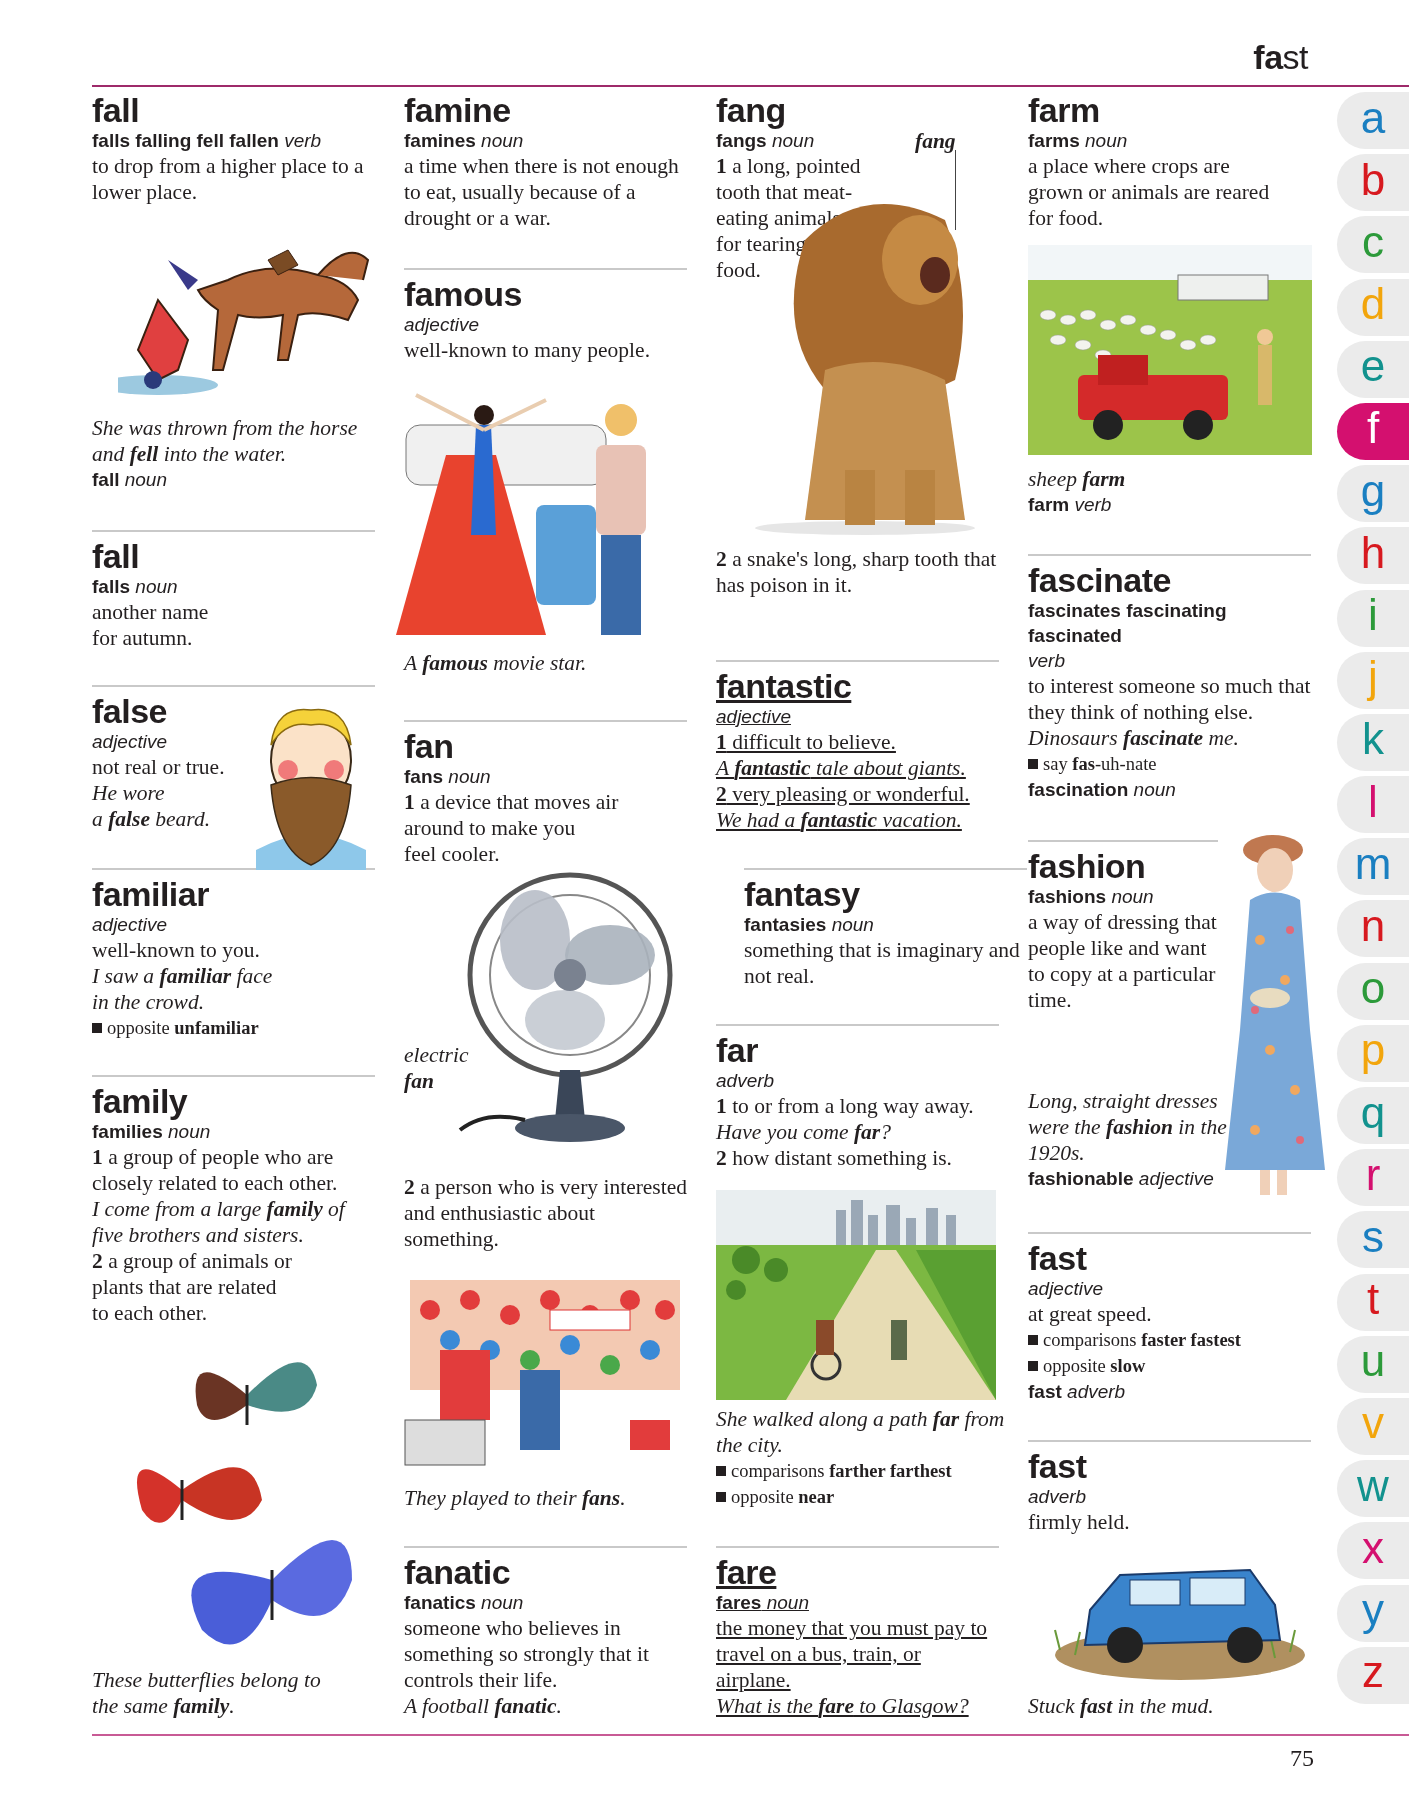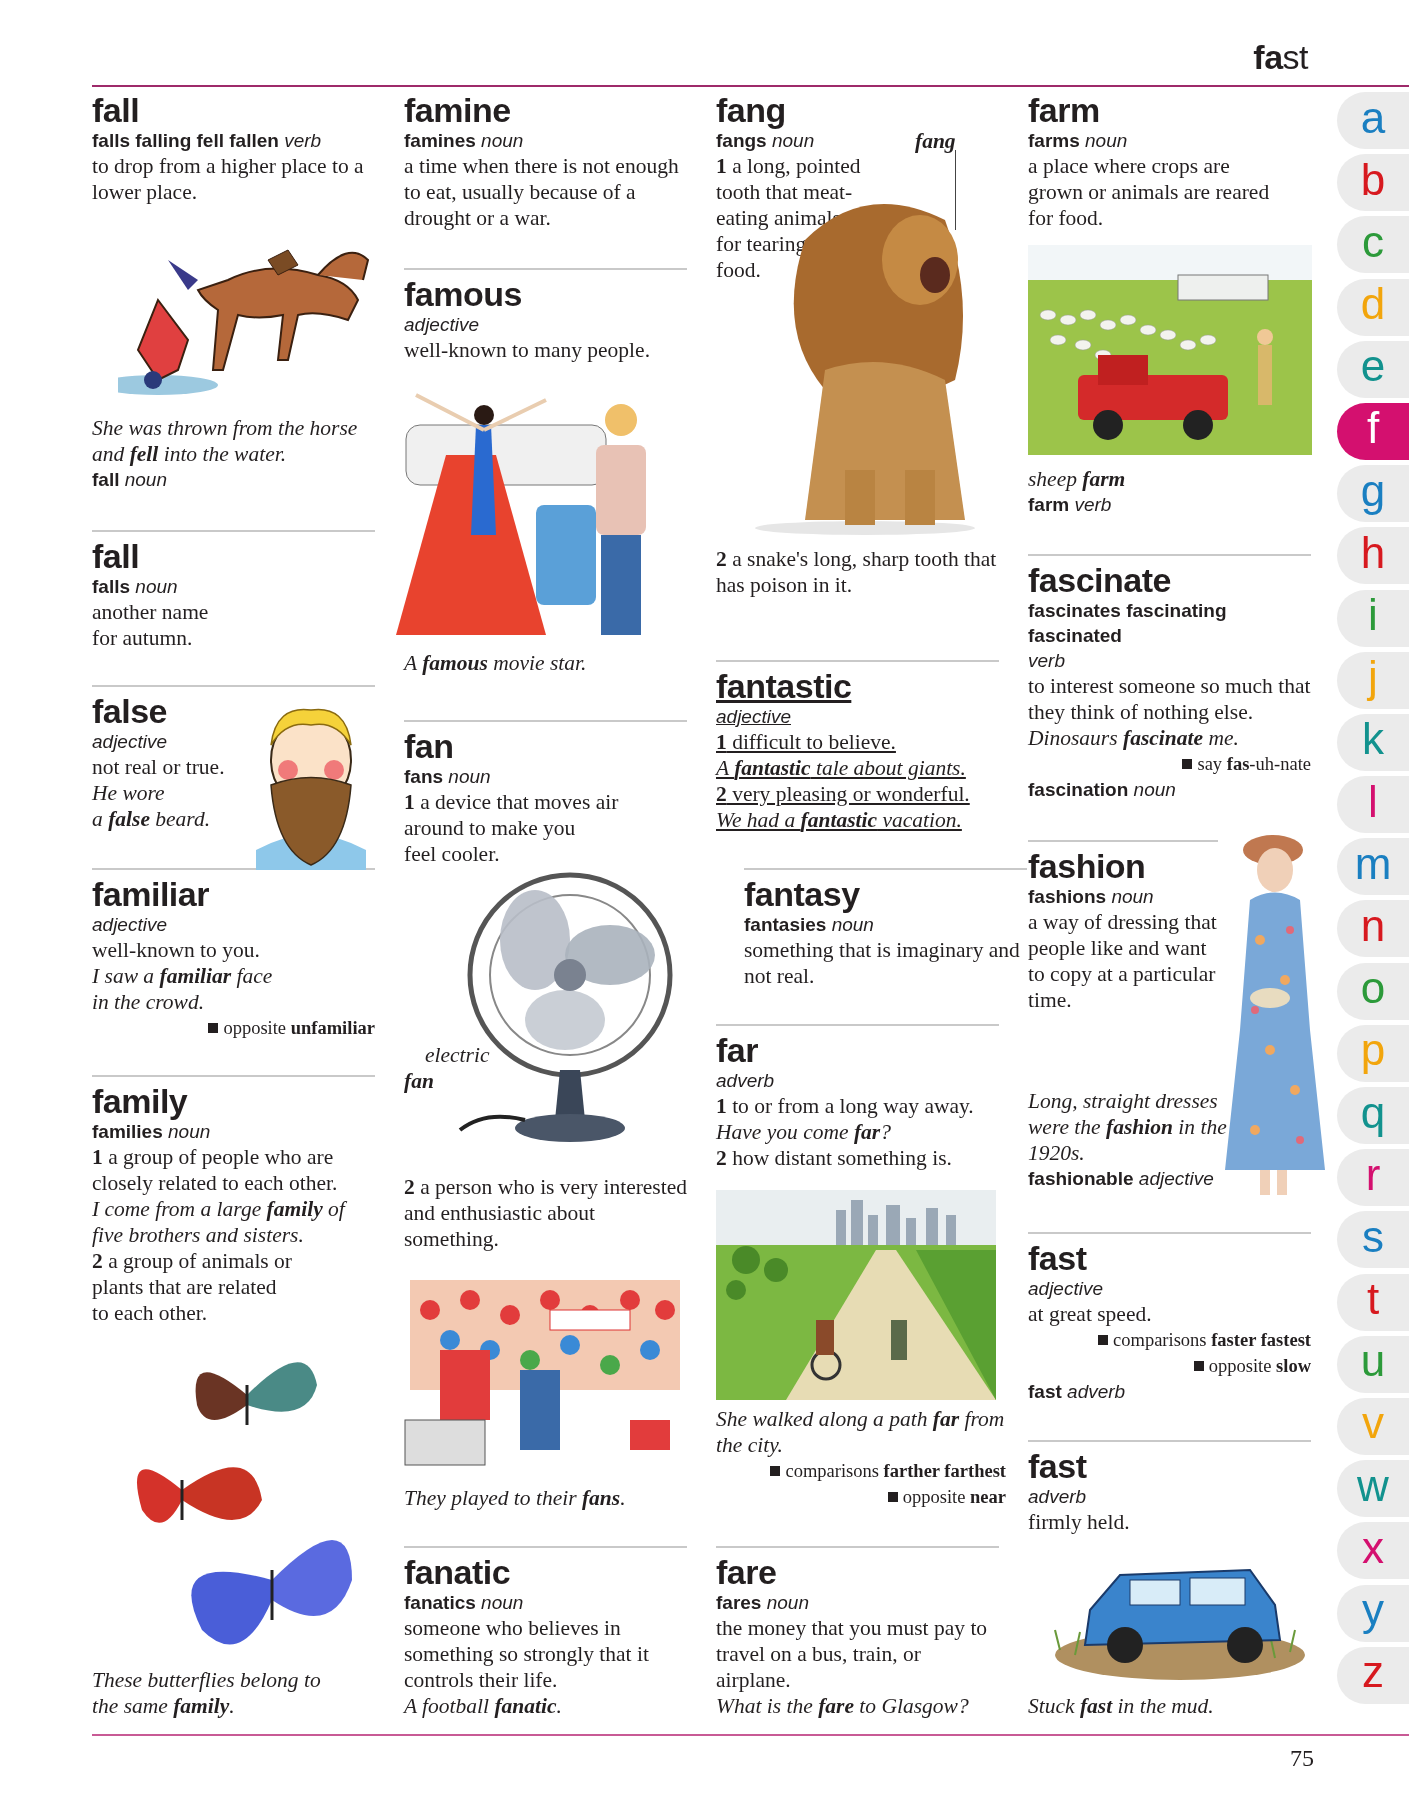--- a/index.html
+++ b/index.html
@@ -15,21 +15,21 @@
   .entry{position:absolute;width:283px;}
   .entry .sep{height:2px;background:#c9c9c9;margin-bottom:6px;}
   .hw{font-family:"Liberation Sans","DejaVu Sans",sans-serif;font-weight:700;font-size:34px;line-height:36px;letter-spacing:-0.5px;}
   .inf{font-family:"Liberation Sans","DejaVu Sans",sans-serif;font-size:19px;line-height:25px;}
   .inf b{font-weight:700}
   .inf i{font-style:italic;font-weight:400}
   .def{font-family:"Liberation Serif","DejaVu Serif",serif;font-size:21.5px;line-height:26px;}
   .def b{font-weight:700}
   .ex{font-family:"Liberation Serif","DejaVu Serif",serif;font-style:italic;font-size:21.5px;line-height:26px;}
   .ex b{font-weight:700}
-  .note{font-family:"Liberation Serif","DejaVu Serif",serif;font-size:18.5px;line-height:26px;text-align:right;}
+  .note{font-family:"Liberation Serif","DejaVu Serif",serif;font-size:18.5px;line-height:26px;}
   .note b{font-weight:700}
   .note .sq{display:inline-block;width:10px;height:10px;background:#231f20;margin-right:5px;vertical-align:1px;}
   .deriv{font-family:"Liberation Sans","DejaVu Sans",sans-serif;font-size:19px;line-height:26px;}
   .deriv i{font-style:italic}
   .cap{position:absolute;font-family:"Liberation Serif",serif;font-style:italic;font-size:21.5px;line-height:26px;}
   .cap b{font-weight:700}
 
   .pic{position:absolute;overflow:hidden;}
 
   
@@ -147,21 +147,21 @@
       <div class="inf"><i>adverb</i></div>
       <div class="def"><b>1</b><span> to or from a long way away.</span></div>
       <div class="ex"><span>Have you come </span><b>far</b><span>?</span></div>
       <div class="def"><b>2</b><span> how distant something is.</span></div>
     </div>
     <div class="entry" style="left: 716px; top: 1406px; width: 290px;">
       <div class="ex"><span>She walked along a path </span><b>far</b><span> from the city.</span></div>
       <div class="note"><span class="sq"></span><span>comparisons </span><b>farther farthest</b></div>
       <div class="note"><span class="sq"></span><span>opposite </span><b>near</b></div>
     </div>
-    <div class="entry" style="left: 716px; top: 1546px; width: 283px;">
+    <div class="entry" style="left: 716px; top: 1546px; width: 283px; text-decoration: underline;">
       <div class="sep"></div>
       <div class="hw">fare</div>
       <div class="inf"><b>fares</b><i> noun</i></div>
       <div class="def"><span>the money that you must pay to travel on a bus, train, or airplane.</span></div>
       <div class="ex"><span>What is the </span><b>fare</b><span> to Glasgow?</span></div>
     </div>
     <div class="entry" style="left: 1028px; top: 92px; width: 260px;">
       <div class="hw">farm</div>
       <div class="inf"><b>farms</b><i> noun</i></div>
       <div class="def"><span>a place where crops are grown or animals are reared for food.</span></div>
@@ -201,21 +201,21 @@
     </div>
     <div class="entry" style="left: 1028px; top: 1440px; width: 283px;">
       <div class="sep"></div>
       <div class="hw">fast</div>
       <div class="inf"><i>adverb</i></div>
       <div class="def"><span>firmly held.</span></div>
     </div>
   </div>
 <div id="captions">
     <div class="cap" style="left: 404px; top: 650px;"><span>A </span><b>famous</b><span> movie star.</span></div>
-    <div class="cap" style="left: 404px; top: 1042px; margin-left: 21px;"><span>electric</span></div>
+    <div class="cap" style="left: 404px; top: 1042px;"><span>electric</span></div>
     <div class="cap" style="left: 404px; top: 1068px;"><b>fan</b></div>
     <div class="cap" style="left: 915px; top: 128px;"><b>fang</b></div>
     <div class="cap" style="left: 404px; top: 1485px;"><span>They played to their </span><b>fans</b><span>.</span></div>
     <div class="cap" style="left: 92px; top: 1667px; text-align: center;"><span>These butterflies belong to</span></div>
     <div class="cap" style="left: 92px; top: 1693px;"><span>the same </span><b>family</b><span>.</span></div>
     <div class="cap" style="left: 1028px; top: 1693px; font-family: Liberation Serif, serif;"><span>Stuck </span><b>fast</b><span> in the mud.</span></div>
   </div>
 
 <div class="pic" style="left:118px;top:220px;width:260px;height:180px;">
   <svg width="260" height="180" viewBox="0 0 260 180">

